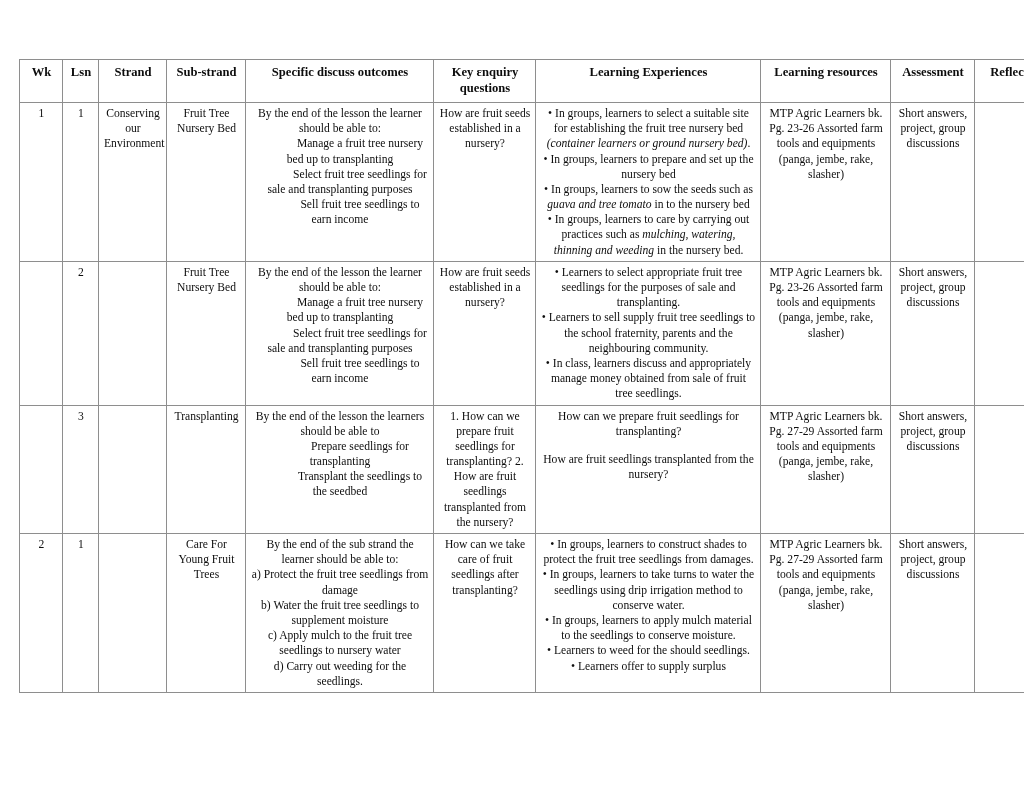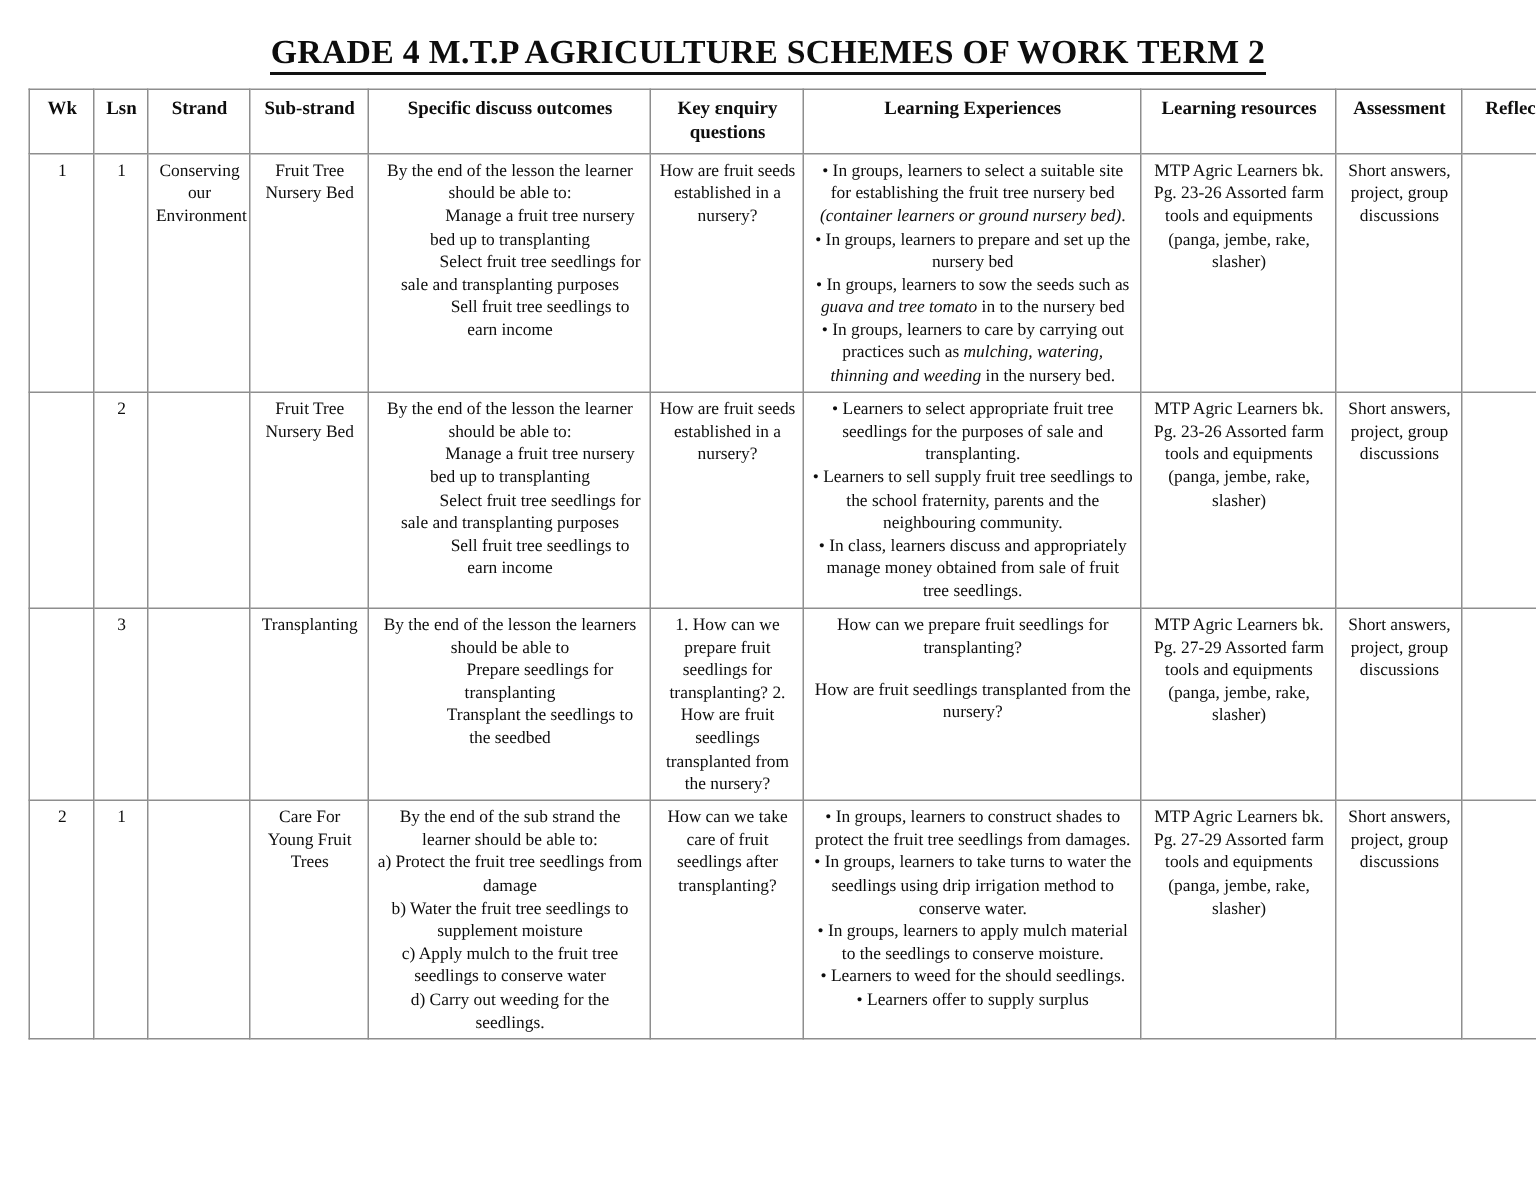--- a/index.html
+++ b/index.html
@@ -74,21 +74,20 @@
   p.l { margin: 0; }
   p.ind { margin: 0; text-indent: 40px; }
   p.gap { margin: 0; height: 13px; }
   .it { font-style: italic; }
 </style>
 </head>
 <body>
 
 <div class="page">
 
-  <div class="doc-title"><span>GRADE 4 M.T.P AGRICULTURE SCHEMES OF WORK TERM 2</span></div>
 
   <table class="sow">
     <colgroup>
       <col class="c-wk">
         <col class="c-lsn">
         <col class="c-strand">
         <col class="c-sub">
         <col class="c-slo">
       <col class="c-keq">
         <col class="c-lex">
@@ -180,21 +179,21 @@
 
       <tr>
         <td>2</td>
         <td>1</td>
         <td></td>
         <td>Care For Young Fruit Trees</td>
         <td>
           <p class="l">By the end of the sub strand the learner should be able to:</p>
           <p class="l">a) Protect the fruit tree seedlings from damage</p>
           <p class="l">b) Water the fruit tree seedlings to supplement moisture</p>
-          <p class="l">c) Apply mulch to the fruit tree seedlings to conserve water</p>
+          <p class="l">c) Apply mulch to the fruit tree seedlings to nursery water</p>
           <p class="l">d) Carry out weeding for the seedlings.</p>
         </td>
         <td>How can we take care of fruit seedlings after transplanting?</td>
         <td>
           <p class="l">• In groups, learners to construct shades to protect the fruit tree seedlings from damages.</p>
           <p class="l">• In groups, learners to take turns to water the seedlings using drip irrigation method to conserve water.</p>
           <p class="l">• In groups, learners to apply mulch material to the seedlings to conserve moisture.</p>
           <p class="l">• Learners to weed for the should seedlings.</p>
           <p class="l">• Learners offer to supply surplus</p>
         </td>

